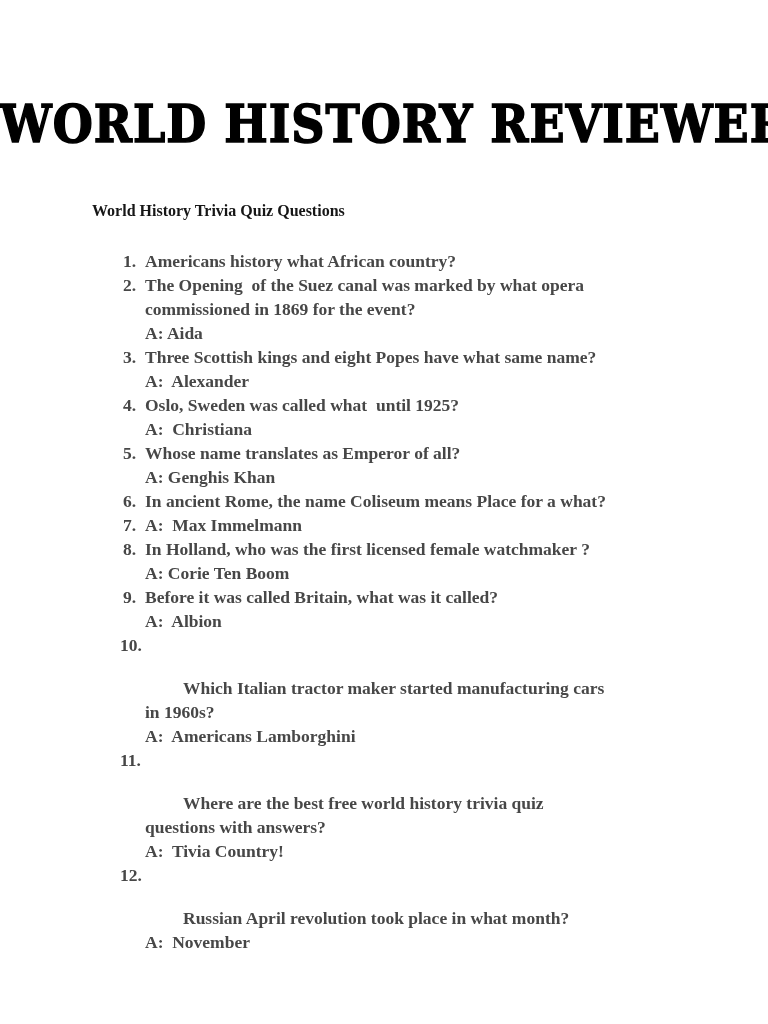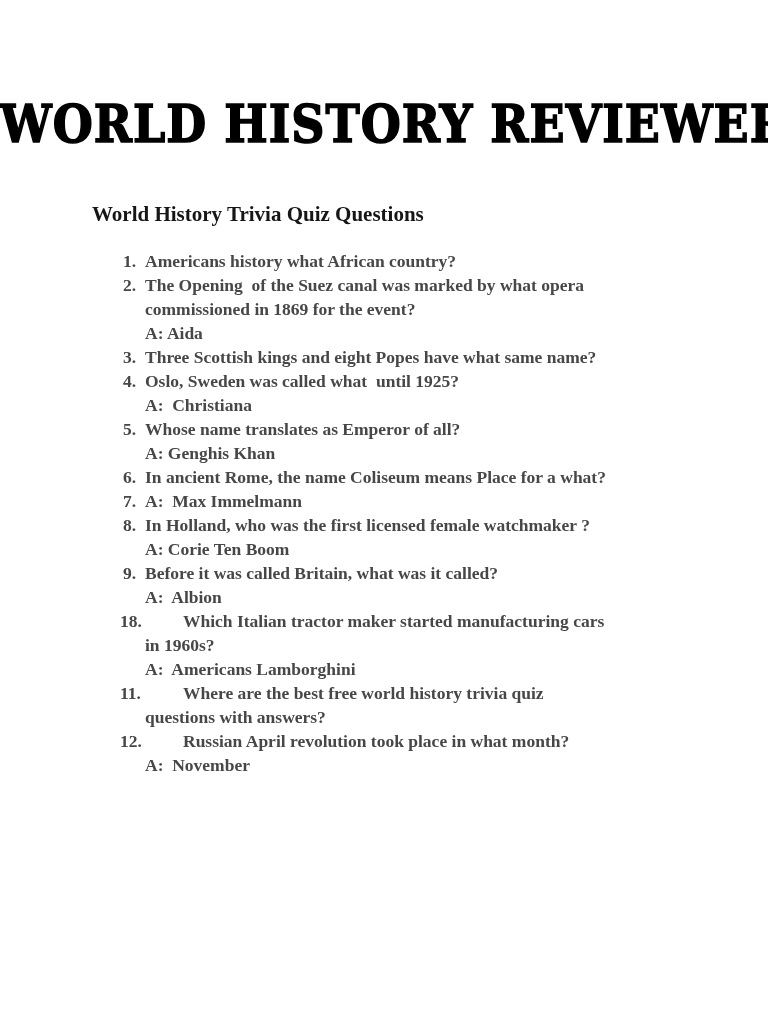--- a/index.html
+++ b/index.html
@@ -25,21 +25,21 @@
     letter-spacing: 1px;
     -webkit-text-stroke: 1.4px #000000;
     transform: scaleY(1.12);
     transform-origin: top center;
     white-space: nowrap;
   }
   .doc-subtitle {
     position: absolute;
     top: 202px;
     left: 92px;
-    font-size: 21px;
+    font-size: 16px;
     font-weight: bold;
     color: #161616;
   }
   .quiz-list {
     position: absolute;
     top: 249px;
     left: 92px;
     width: 610px;
     font-size: 17.5px;
     font-weight: bold;
@@ -54,21 +54,21 @@
     text-align: right;
     padding-right: 9px;
   }
   .item.wide .num {
     text-align: left;
     padding-right: 0;
     padding-left: 28px;
   }
   .body { flex: 1; min-width: 0; }
   .q, .a { white-space: pre-wrap; }
-  .item.wide .q { text-indent: 38px; }
+  .item.wide .q { text-indent: 38px; margin-top: 43px; }
 </style>
 </head>
 <body>
 
 <div class="page">
   <div class="doc-title">WORLD HISTORY REVIEWER</div>
   <div class="doc-subtitle">World History Trivia Quiz Questions</div>
   <div class="quiz-list">
   <div class="item">
     <span class="num">1.</span>
@@ -83,20 +83,21 @@
       <div class="q">The Opening  of the Suez canal was marked by what opera
 commissioned in 1869 for the event?</div>
       <div class="a">A: Aida</div>
     </span>
   </div>
 
   <div class="item">
     <span class="num">3.</span>
     <span class="body">
       <div class="q">Three Scottish kings and eight Popes have what same name?</div>
+      <div class="a">A:  Alexander</div>
     </span>
   </div>
 
   <div class="item">
     <span class="num">4.</span>
     <span class="body">
       <div class="q">Oslo, Sweden was called what  until 1925?</div>
       <div class="a">A:  Christiana</div>
     </span>
   </div>
@@ -133,33 +134,34 @@
 
   <div class="item">
     <span class="num">9.</span>
     <span class="body">
       <div class="q">Before it was called Britain, what was it called?</div>
       <div class="a">A:  Albion</div>
     </span>
   </div>
 
   <div class="item wide">
-    <span class="num">18.</span>
+    <span class="num">10.</span>
     <span class="body">
       <div class="q">Which Italian tractor maker started manufacturing cars
 in 1960s?</div>
       <div class="a">A:  Americans Lamborghini</div>
     </span>
   </div>
 
   <div class="item wide">
     <span class="num">11.</span>
     <span class="body">
       <div class="q">Where are the best free world history trivia quiz
 questions with answers?</div>
+      <div class="a">A:  Tivia Country!</div>
     </span>
   </div>
 
   <div class="item wide">
     <span class="num">12.</span>
     <span class="body">
       <div class="q">Russian April revolution took place in what month?</div>
       <div class="a">A:  November</div>
     </span>
   </div>

